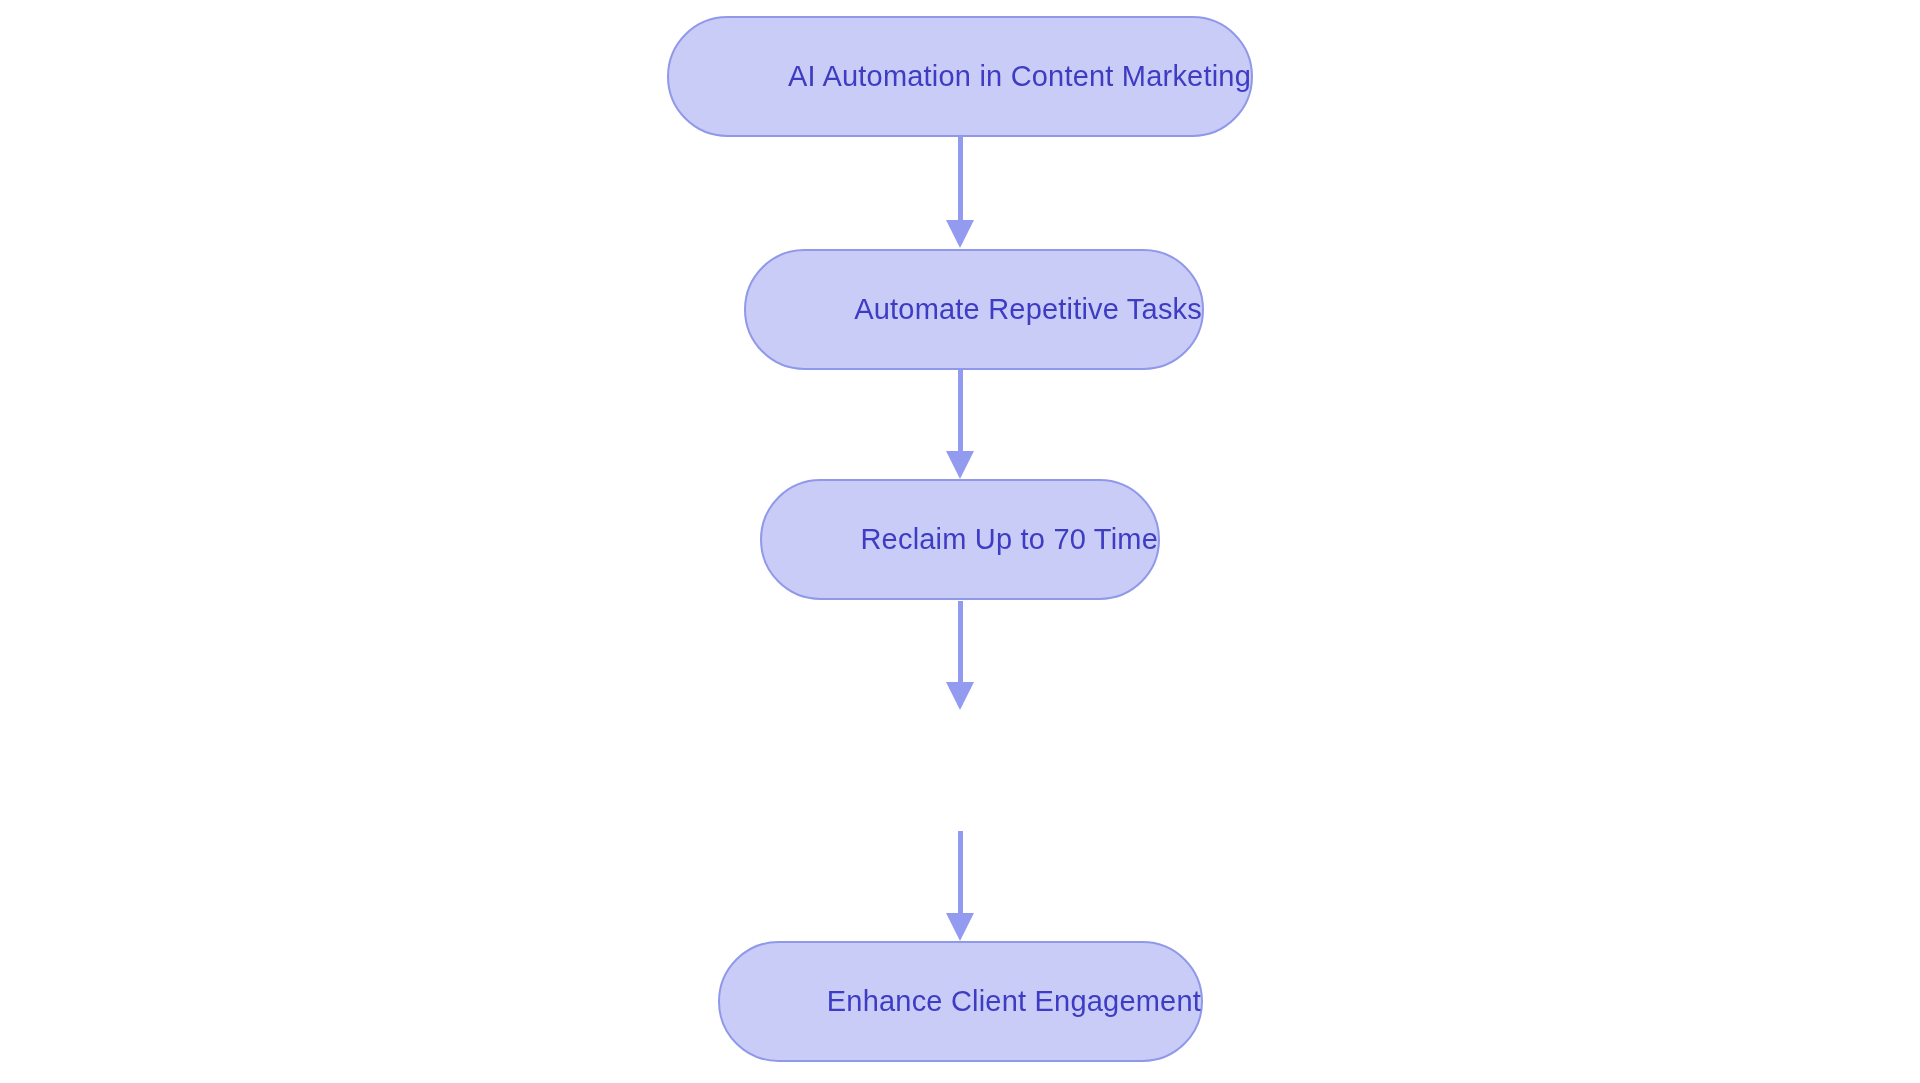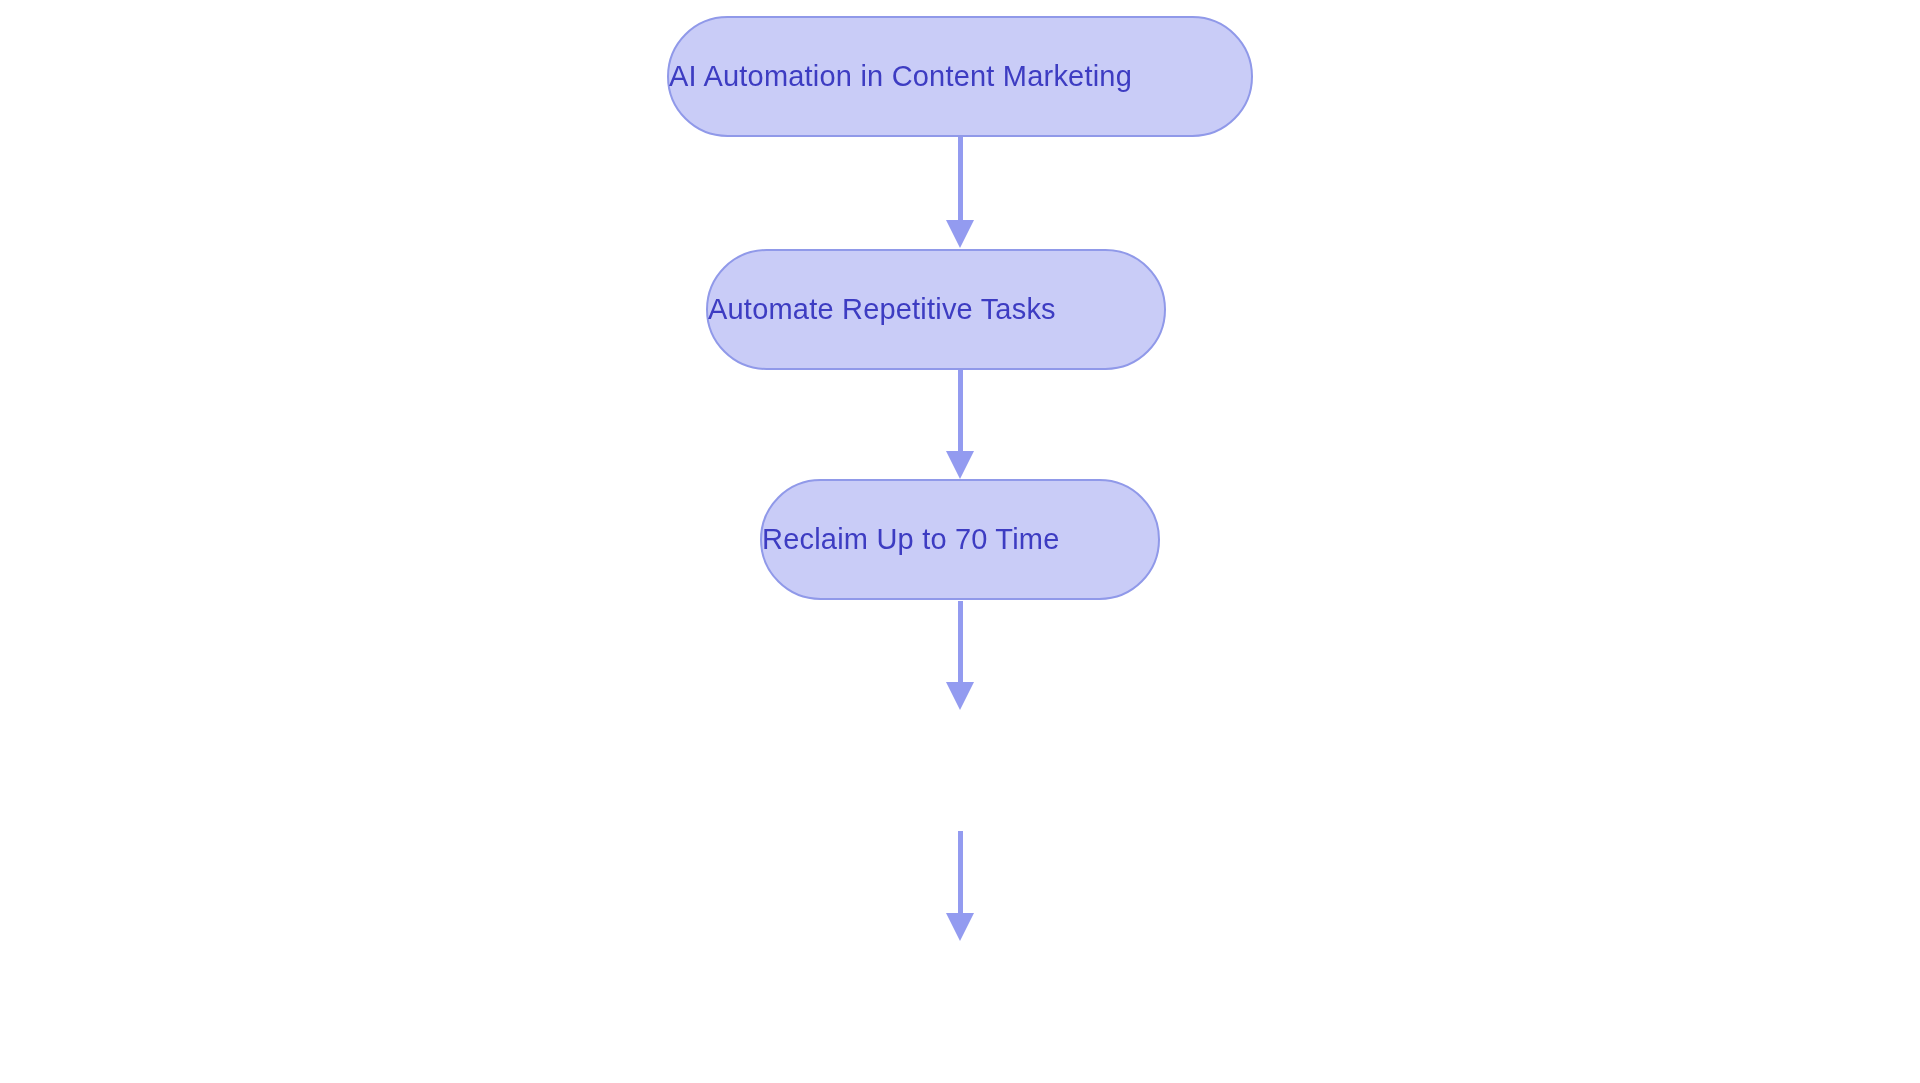--- a/index.html
+++ b/index.html
@@ -13,32 +13,32 @@
     height: 1083px;
     background: var(--background, #ffffff);
     font-family: "Liberation Sans", sans-serif;
     overflow: hidden;
   }
   .flow-node {
     position: absolute;
     box-sizing: border-box;
     display: flex;
     align-items: center;
-    justify-content: flex-start;
+    justify-content: flex-end;
     border-radius: 61px;
     background: var(--node-fill, #c9ccf7);
     border: 2px solid var(--node-border, #9099e9);
     color: var(--node-text, #3d3cc2);
     font-size: 29px;
     letter-spacing: 0.2px;
     white-space: nowrap;
     text-align: center;
   }
   .n1 { left: 667px; top: 16px;  width: 586px; height: 121px; }
-  .n2 { left: 706px; top: 249px; width: 460px; height: 121px; }
+  .n2 { left: 744px; top: 249px; width: 460px; height: 121px; }
   .n3 { left: 760px; top: 479px; width: 400px; height: 121px; }
   .n4 { left: 715px; top: 710px; width: 492px; height: 121px; }
   .n5 { left: 718px; top: 941px; width: 485px; height: 121px; }
 
   .connector {
     position: absolute;
     left: 946px;            
     width: 28px;
     display: flex;
     flex-direction: column;
@@ -92,14 +92,17 @@
     <span class="line"></span>
     <span class="head"></span>
   </div>
 
 
   <div class="connector a4">
     <span class="line"></span>
     <span class="head"></span>
   </div>
 
+  <div class="flow-node n5">
+    <span>Enhance Client Engagement</span>
+  </div>
 
 </div>
 
 </body></html>

